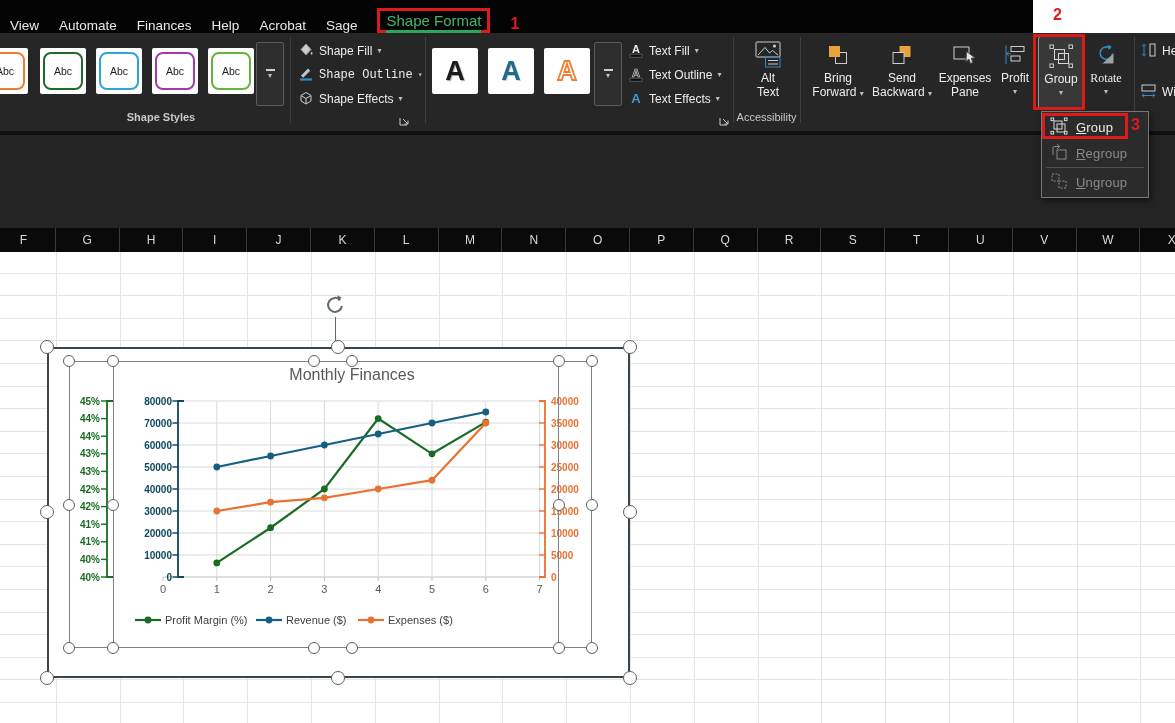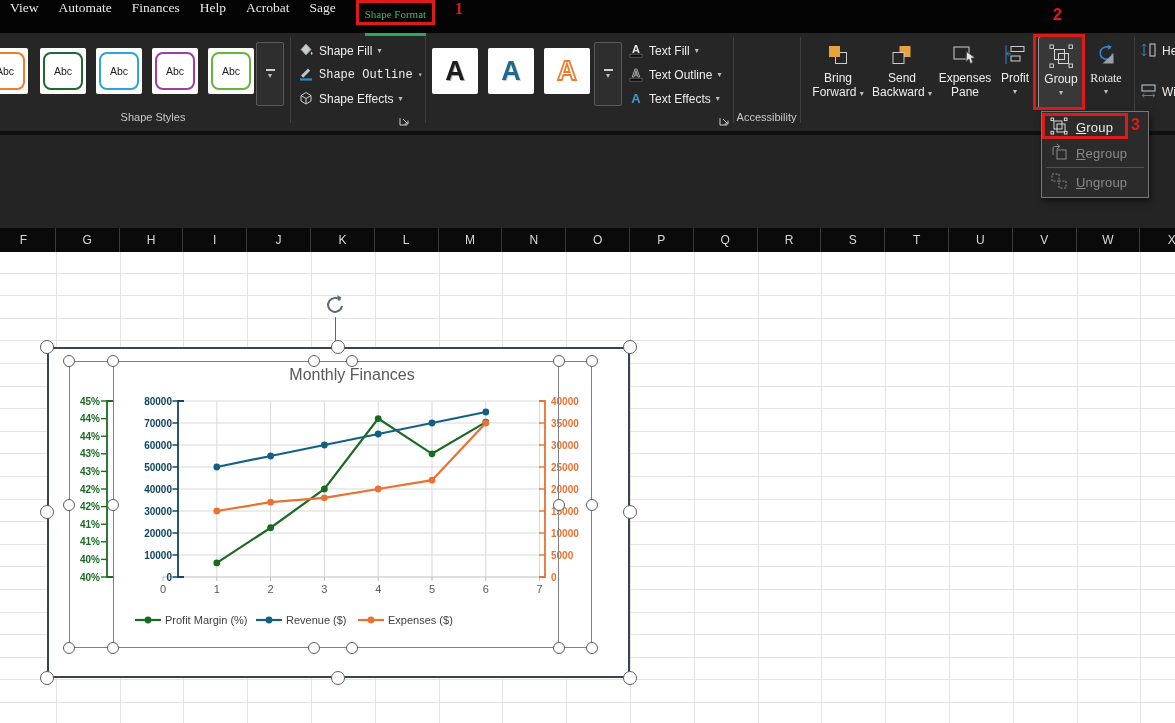--- a/index.html
+++ b/index.html
@@ -1,23 +1,23 @@
 <!DOCTYPE html>
 <html><head>
 <meta charset="utf-8">
 <style>
   html,body{margin:0;padding:0;background:#fff;}
   .stage{position:relative;width:1175px;height:723px;overflow:hidden;
          font-family:"Liberation Sans",sans-serif;background:#fff;-webkit-font-smoothing:antialiased;}
   
-  .menubar{position:absolute;left:0;top:0;width:1175px;height:33px;background:#040404;
-           display:flex;align-items:flex-start;gap:20px;padding-left:10px;box-sizing:border-box;font-family:Liberation Serif, serif;}
+  .menubar{position:absolute;left:0;top:0;width:1033px;height:33px;background:#040404;
+           display:flex;align-items:flex-end;gap:20px;padding-left:10px;box-sizing:border-box;}
   .mb-item{color:#E9E9E9;font-size:13.5px;white-space:nowrap;cursor:default;}
   .tab-redbox{border:3px solid #DE1B1B;padding:1px 6px 0;}
-  .tab-active{color:#47B56C;font-size:11px;border-bottom:3px solid #2BA65C;padding-bottom:13px;white-space:nowrap;}
+  .tab-active{color:#47B56C;font-size:15px;border-bottom:3px solid #2BA65C;padding-bottom:1px;white-space:nowrap;}
   .red-badge{color:#DE1B1B;font-weight:bold;font-size:16px;}
   
   .ribbon{position:absolute;left:0;top:33px;width:1175px;height:98px;background:#262626;
           border-bottom:4px solid #0F0F0F;box-sizing:content-box;}
   .vsep{position:absolute;top:4px;width:1px;height:86px;background:#3F3F3F;}
   .grp-label{position:absolute;top:78px;height:16px;font-size:11px;color:#C8C8C8;text-align:center;}
   .launcher{position:absolute;top:80px;width:12px;height:12px;}
   .thumb{position:absolute;top:15px;width:46px;height:46px;background:#fff;border-radius:2px;
          display:flex;align-items:center;justify-content:center;}
   .thumb-inner{width:36px;height:34px;border-radius:8px;border:2.5px solid #888;display:flex;
@@ -167,20 +167,34 @@
         </div>
         <div class="rowbtn" style="left: 628px; top: 55px;">
           <span><svg width="16" height="16">
               <text x="8" y="12.5" text-anchor="middle" font-size="13" font-weight="bold" fill="#3D9BD5">A</text>
             </svg></span>
           <span>Text Effects</span>
           <span class="chev">▾</span>
         </div>
       </div>
 
+    <div class="bigbtn" style="left:740px;width:56px;">
+      <span class="ic" id="alttext-ic">
+          <svg width="30" height="30">
+            <rect x="3" y="2" width="24" height="15" rx="1" fill="none" stroke="#C9CDD1"></rect>
+            <circle cx="21.5" cy="6" r="1.6" fill="#C9CDD1"></circle>
+            <path d="M5 15 L12 7.5 L16.5 13 L19.5 10.5 L25 15" fill="none" stroke="#C9CDD1"></path>
+            <rect x="12.5" y="17.5" width="14.5" height="9.5" fill="#262626" stroke="#2E8AC8"></rect>
+            <line x1="15" y1="20.5" x2="25" y2="20.5" stroke="#C9CDD1"></line>
+            <line x1="15" y1="24" x2="25" y2="24" stroke="#C9CDD1"></line>
+          </svg>
+        </span>
+      <span class="l1">Alt</span>
+      <span class="l2">Text</span>
+    </div>
 
     <div id="arrange-btns">
         <div class="bigbtn" style="left: 808px; width: 60px;">
           <span class="ic">
             <svg width="22" height="22">
               <rect x="8.5" y="8.5" width="11" height="11" fill="#262626" stroke="#C9CDD1"></rect>
               <rect x="2" y="2" width="11" height="11" fill="#E8A33C"></rect>
             </svg>
           </span>
           <span class="l1">Bring</span>
@@ -260,21 +274,21 @@
           </svg></span>
       <span>Wi</span>
     </div>
 
     <div class="vsep" style="left:290px;"></div>
     <div class="vsep" style="left:425px;"></div>
     <div class="vsep" style="left:733px;"></div>
     <div class="vsep" style="left:800px;"></div>
     <div class="vsep" style="left:1134px;"></div>
 
-    <div class="grp-label" style="left:8px;width:290px;">Shape Styles</div>
+    <div class="grp-label" style="left:16px;width:290px;font-weight:bold;">Shape Styles</div>
     <div class="grp-label" style="left:733px;width:67px;">Accessibility</div>
 
     <div class="launcher" id="launcher1" style="left:399px;"><svg width="12" height="12">
           <path d="M1 3 V10 H8" fill="none" stroke="#C9CDD1"></path>
           <path d="M4 4 L9 9 M9 5.5 V9 H5.5" fill="none" stroke="#C9CDD1"></path>
         </svg></div>
     <div class="launcher" id="launcher2" style="left:719px;"><svg width="12" height="12">
           <path d="M1 3 V10 H8" fill="none" stroke="#C9CDD1"></path>
           <path d="M4 4 L9 9 M9 5.5 V9 H5.5" fill="none" stroke="#C9CDD1"></path>
         </svg></div>

